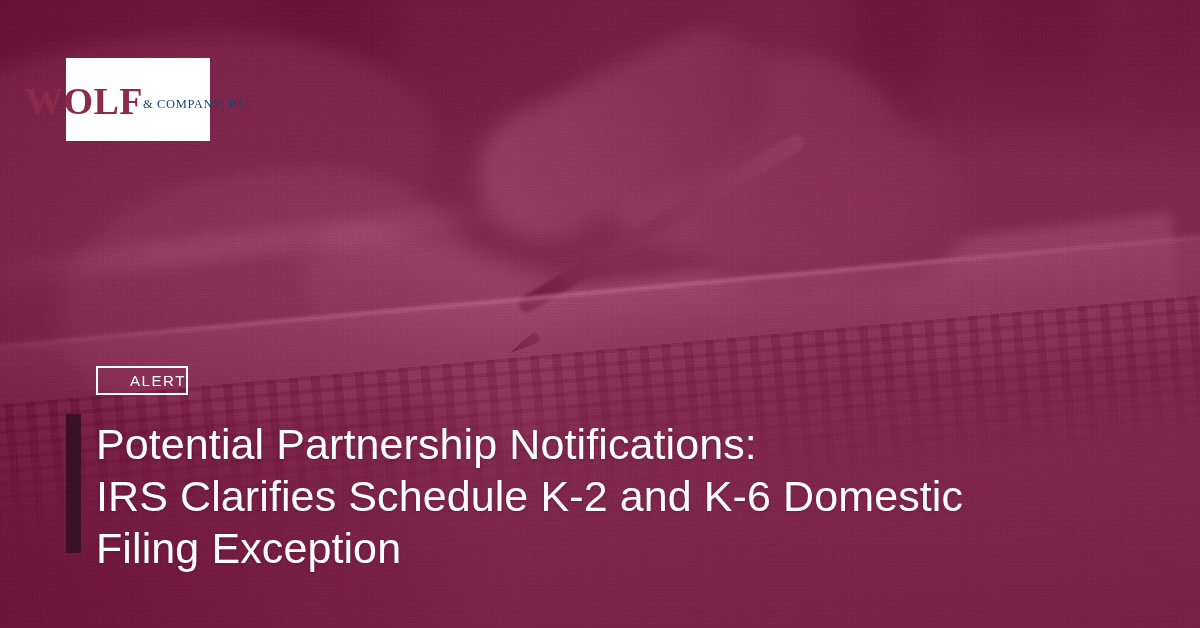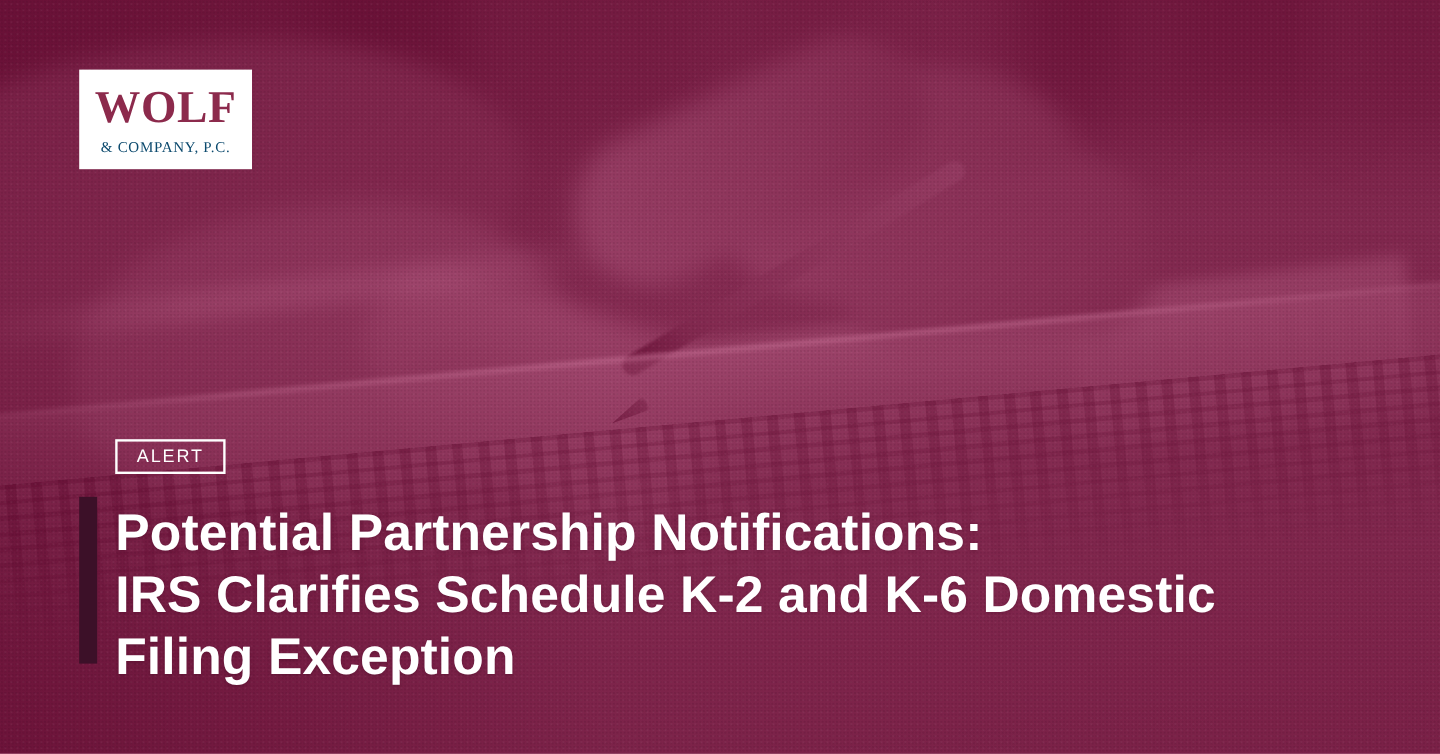--- a/index.html
+++ b/index.html
@@ -216,21 +216,21 @@
   }
 
   
   .content{ position:absolute; inset:0; }
 
   
   .logo-box{
     position:absolute; left:66px; top:58px;
     width:144px; height:83px;
     background:#ffffff;
-    display:flex; flex-direction:column;
+    display:flex; flex-direction:row;
     align-items:center; justify-content:center;
     padding-top:2px;
   }
   .logo-word{
     font-family:"Liberation Serif", serif;
     font-weight:700;
     font-size:38px;
     line-height:1;
     letter-spacing:.5px;
     color:#8c2a4c;
@@ -251,21 +251,21 @@
     position:absolute; left:66px; top:414px;
     width:15px; height:139px;
     background:#3c1028;
   }
 
   
   .alert-badge{
     position:absolute; left:96px; top:366px;
     width:92px; height:29px;
     border:2px solid #ffffff;
-    display:flex; align-items:center; justify-content:center;
+    display:flex; align-items:center; justify-content:flex-end;
   }
   .alert-badge .label{
     color:#ffffff;
     font-size:15px;
     font-weight:400;
     letter-spacing:1.6px;
     line-height:1;
     white-space:nowrap;
   }
 
@@ -273,21 +273,21 @@
   .headline{
     position:absolute; left:96px; top:418px;
     width:1020px;
     color:#ffffff;
     font-size:43px;
     font-weight:400;
     line-height:52px;
     letter-spacing:.1px;
     text-shadow:0 1px 3px rgba(60,12,34,.28);
   }
-  .headline .ln{ display:block; white-space:nowrap;font-weight:bold; }
+  .headline .ln{ display:block; white-space:nowrap; }
 </style>
 </head>
 <body>
 
 <div class="banner">
 
   <div class="photo">
     <div class="pane p1"></div>
     <div class="pane p2"></div>
     <div class="pane p6"></div>

